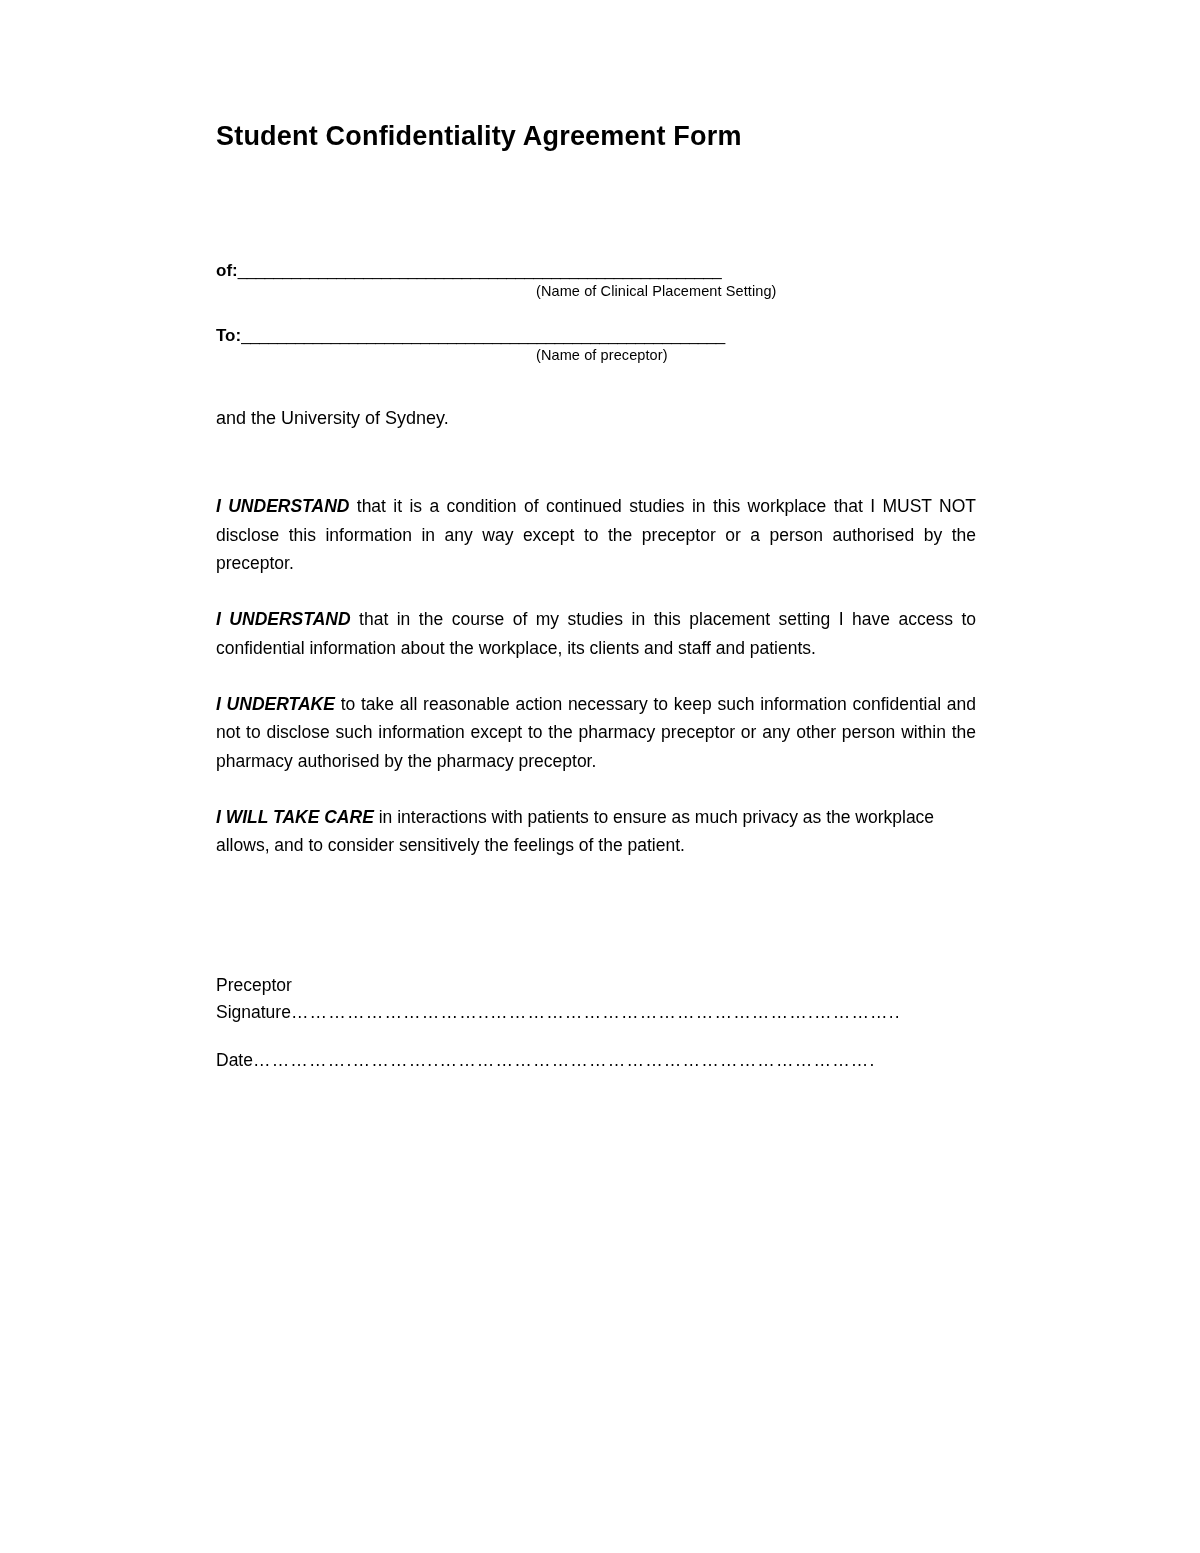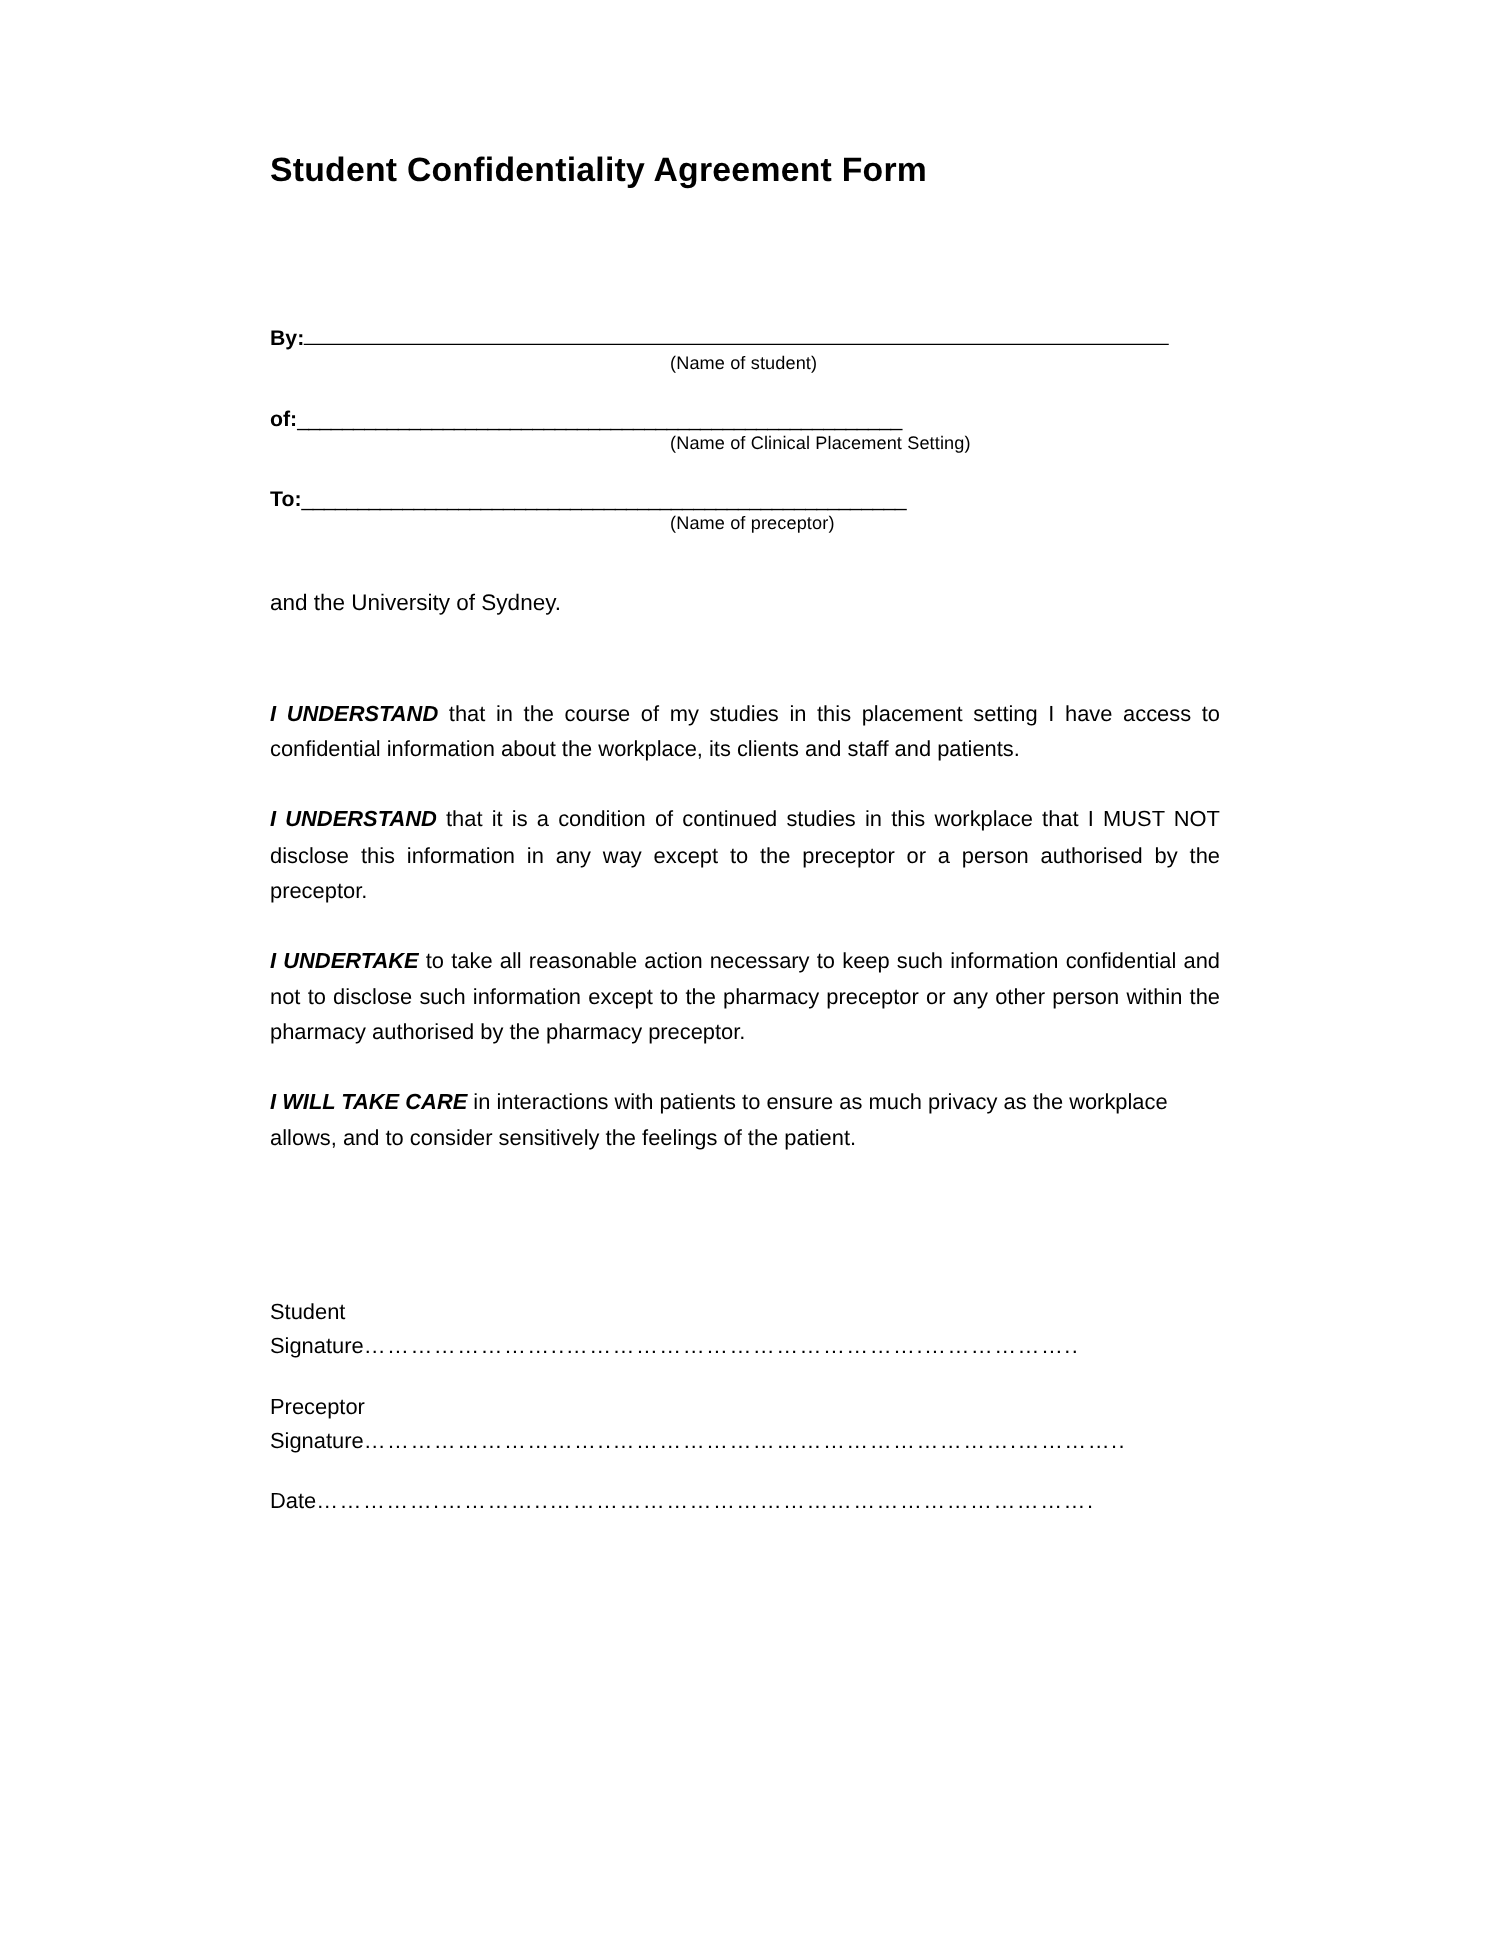--- a/index.html
+++ b/index.html
@@ -111,26 +111,20 @@
 </head>
 <body>
 
 <div class="page">
   <div class="content">
 
     <h1 class="doc-title">Student Confidentiality Agreement Form</h1>
 
     <div class="fields">
 
-      <div class="field-row r1">
-        <span class="field-line">
-          <span class="field-label">By:</span><span class="field-rule solid"></span>
-        </span>
-        <span class="field-caption">(Name of student)</span>
-      </div>
 
       <div class="field-row r3">
         <span class="field-line">
           <span class="field-label">of:</span><span class="field-rule">______________________________________________________</span>
         </span>
         <span class="field-caption">(Name of Clinical Placement Setting)</span>
       </div>
 
       <div class="field-row r2">
         <span class="field-line">
@@ -138,45 +132,39 @@
         </span>
         <span class="field-caption">(Name of preceptor)</span>
       </div>
 
       <div class="univ-line">and the University of Sydney.</div>
     </div>
 
     <div class="body-blocks">
 
       <p class="para">
-        <span class="lead">I UNDERSTAND</span><span> that in the course of my studies in this placement setting I have access to confidential information about the workplace, its clients and staff and patients.</span>
+        <span class="lead">I UNDERSTAND</span><span> that it is a condition of continued studies in this workplace that I MUST NOT disclose this information in any way except to the preceptor or a person authorised by the preceptor.</span>
       </p>
 
       <p class="para">
-        <span class="lead">I UNDERSTAND</span><span> that it is a condition of continued studies in this workplace that I MUST NOT disclose this information in any way except to the preceptor or a person authorised by the preceptor.</span>
+        <span class="lead">I UNDERSTAND</span><span> that in the course of my studies in this placement setting I have access to confidential information about the workplace, its clients and staff and patients.</span>
       </p>
 
       <p class="para">
         <span class="lead">I UNDERTAKE</span><span> to take all reasonable action necessary to keep such information confidential and not to disclose such information except to the pharmacy preceptor or any other person within the pharmacy authorised by the pharmacy preceptor.</span>
       </p>
 
       <p class="para nojust">
         <span class="lead">I WILL TAKE CARE</span><span> in interactions with patients to ensure as much privacy as the workplace allows, and to consider sensitively the feelings of the patient.</span>
       </p>
 
     </div>
 
     <div class="sig-block">
 
-      <div class="sig-row">
-        <span class="who">Student</span>
-        <span class="sigline">
-          <span>Signature</span><span class="dots">……………………..……………………………………….………………..</span>
-        </span>
-      </div>
 
       <div class="sig-row">
         <span class="who">Preceptor</span>
         <span class="sigline">
           <span>Signature</span><span class="dots">…………………………..…………………………………………….…………..</span>
         </span>
       </div>
 
       <div class="date-row">
         <span>Date</span><span class="dots">…………….…………..…………………………………………………………….</span>

